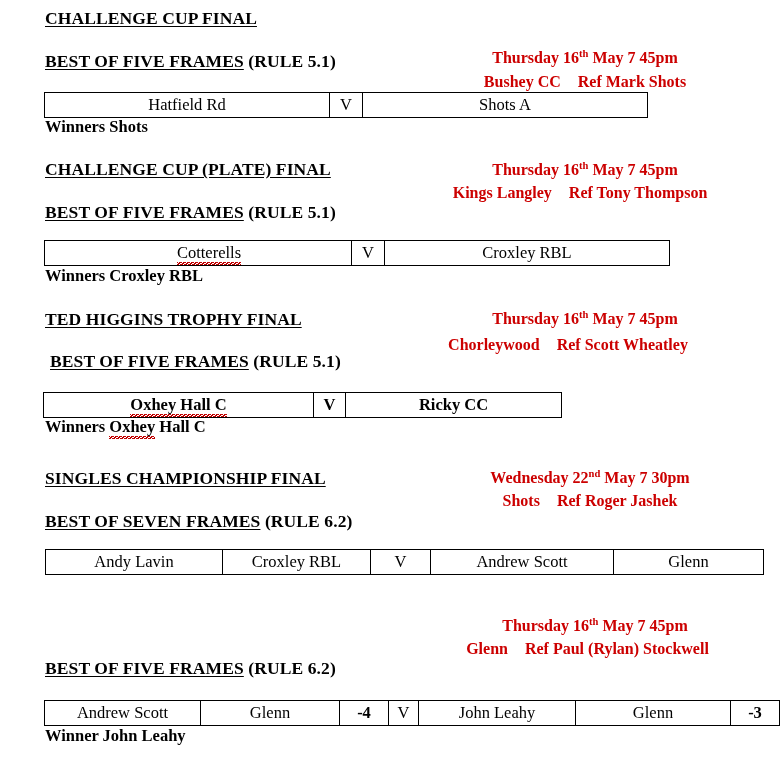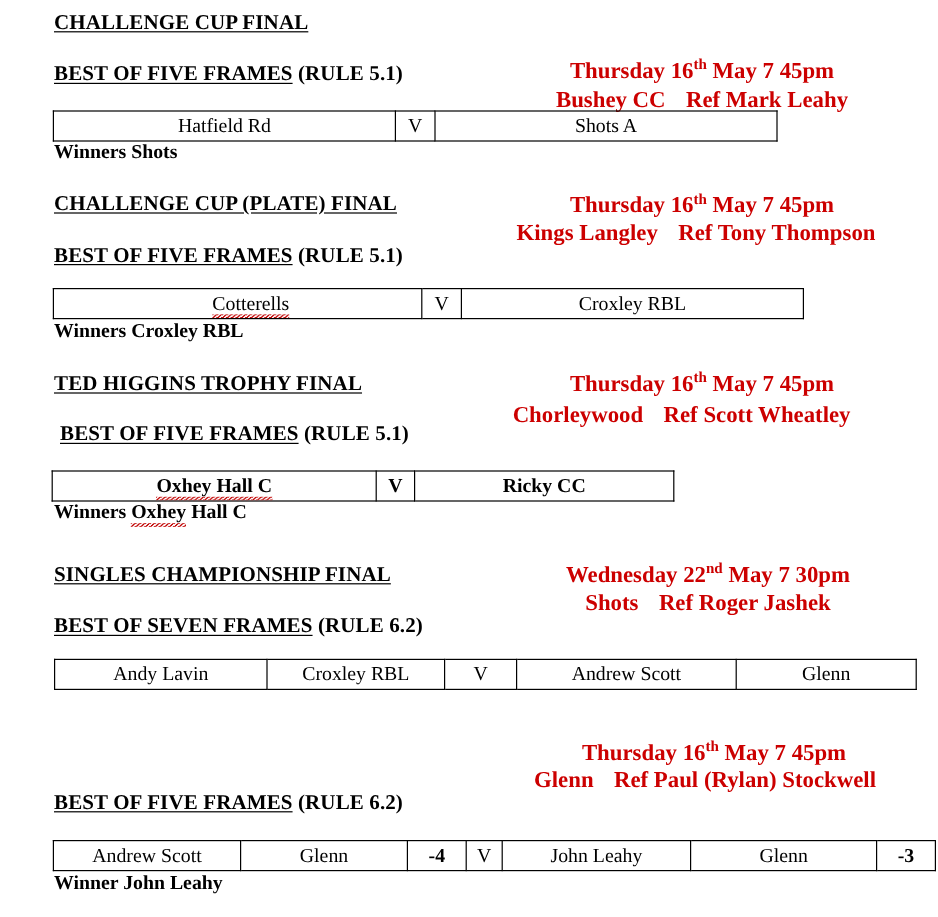--- a/index.html
+++ b/index.html
@@ -44,21 +44,21 @@
   }
 
   .winners {
     font-weight: bold;
     font-size: 16.5px;
   }
 
   .red {
     color: #CC0000;
     font-weight: bold;
-    font-size: 19px;
+    font-size: 16px;
     text-align: center;
   }
   .red .sup {
     font-size: 0.66em;
     vertical-align: super;
     line-height: 0;
   }
   .gap {
     display: inline-block;
     width: 17px;
@@ -111,21 +111,21 @@
 
   <div class="tx hd" style="left:45px; top:53px;">
     <span class="u">BEST OF FIVE FRAMES</span><span class="nu">&nbsp;</span><span class="nu">(RULE 5.1)</span>
   </div>
 
   <div class="tx red" style="left:425px; top:50px; width:320px; text-align:center;">
     <span>Thursday 16</span><span class="sup">th</span><span> May 7 45pm</span>
   </div>
 
   <div class="tx red" style="left:425px; top:74px; width:320px; text-align:center;">
-    <span>Bushey CC</span><span class="gap"></span><span>Ref Mark Leahy</span>
+    <span>Bushey CC</span><span class="gap"></span><span>Ref Mark Shots</span>
   </div>
 
   <table class="fixt" style="left:44px; top:92px; width:588px;">
     <tbody>
         <tr>
       <td style="width:280px;">Hatfield Rd</td>
       <td style="width:28px;">V</td>
       <td style="width:280px;">Shots A</td>
     </tr>
   </tbody>

